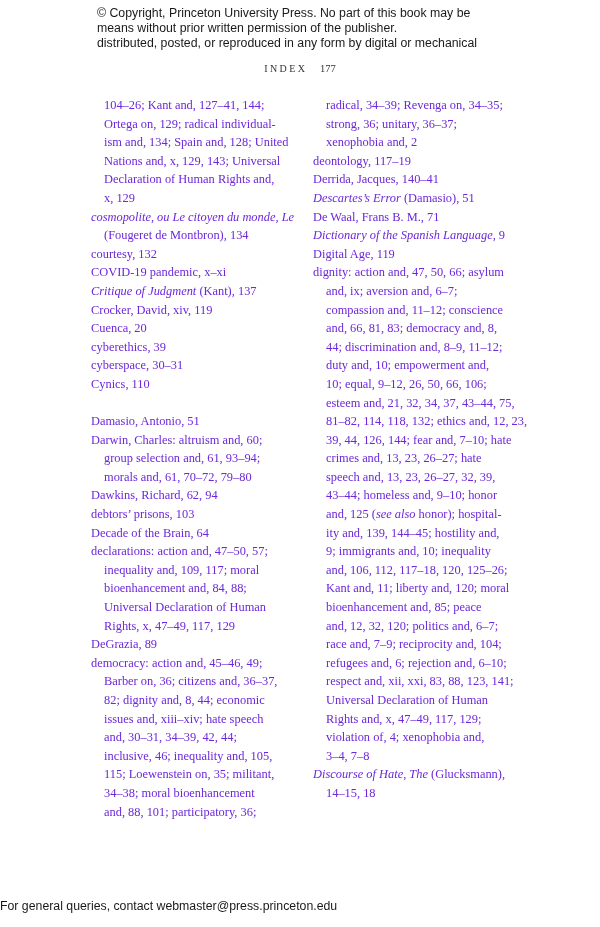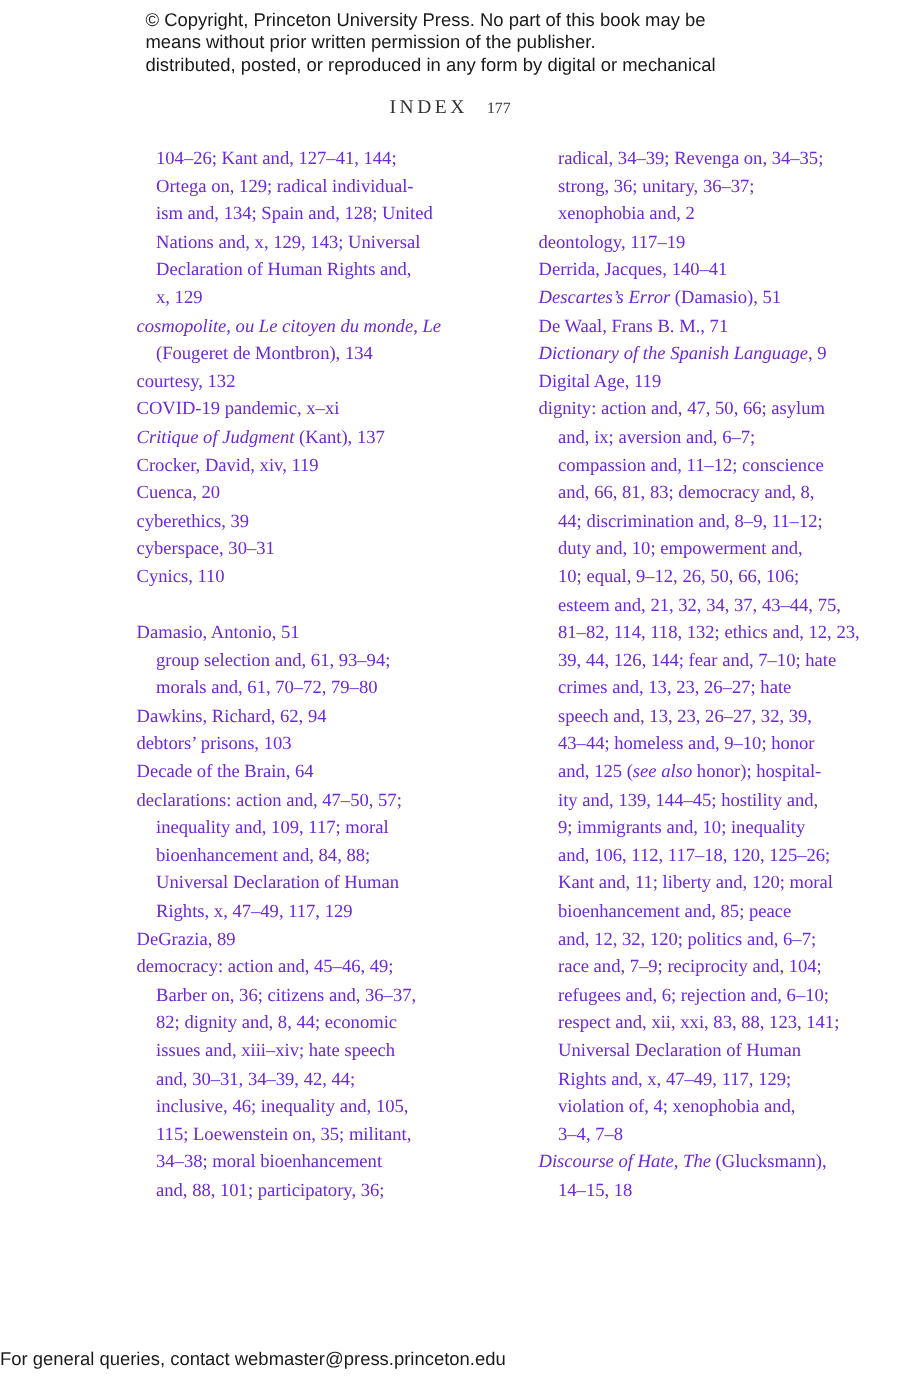--- a/index.html
+++ b/index.html
@@ -5,27 +5,27 @@
   html, body { margin: 0; padding: 0; background: #ffffff; }
   body { width: 600px; height: 927px; position: relative; overflow: hidden; color: #1c1c1c; }
   .copyright {
     position: absolute; left: 97px; top: 6px; width: 420px;
     font-family: Liberation Sans, sans-serif; font-size: 12.3px; line-height: 15px; color: #1a1a1a;
   }
   .running-head {
     position: absolute; top: 63px; left: 0; width: 600px; text-align: center;
     font-family: "Liberation Serif", serif; font-size: 10.5px; color: #333;
   }
-  .running-head .label { letter-spacing: 2.4px; font-size: 13px; margin-right: 10px; text-align: center; }
+  .running-head .label { letter-spacing: 2.4px; font-size: 10px; margin-right: 10px; text-align: center; }
   .column {
     position: absolute; top: 96px;
     font-family: "Liberation Serif", serif; font-size: 12.4px; line-height: 18.6px; color: #6d28d9;
   }
   .col-left { left: 91px; width: 215px; }
-  .col-right { left: 313px; width: 215px; margin-left: 46px; }
+  .col-right { left: 313px; width: 215px; }
   .entry { margin: 0; }
   .entry .line { display: block; white-space: nowrap; }
   .entry .line.indent { padding-left: 13px; }
   .entry.cont .line { padding-left: 13px; }
   .gap { height: 18.6px; }
   .ital { font-style: italic; }
   .footer {
     position: absolute; top: 899px; left: 0; width: 600px; text-align: left;
     font-family: "Liberation Sans", sans-serif; font-size: 12.3px; color: #1a1a1a;
   }
@@ -79,20 +79,21 @@
       <span class="line">cyberspace, 30–31</span>
     </div>
   <div class="entry">
       <span class="line">Cynics, 110</span>
     </div>
   <div class="gap"></div>
   <div class="entry">
       <span class="line">Damasio, Antonio, 51</span>
     </div>
   <div class="entry">
+    <span class="line">Darwin, Charles: altruism and, 60;</span>
     <span class="line indent">group selection and, 61, 93–94;</span>
     <span class="line indent">morals and, 61, 70–72, 79–80</span>
   </div>
   <div class="entry">
       <span class="line">Dawkins, Richard, 62, 94</span>
     </div>
   <div class="entry">
       <span class="line">debtors’ prisons, 103</span>
     </div>
   <div class="entry">

